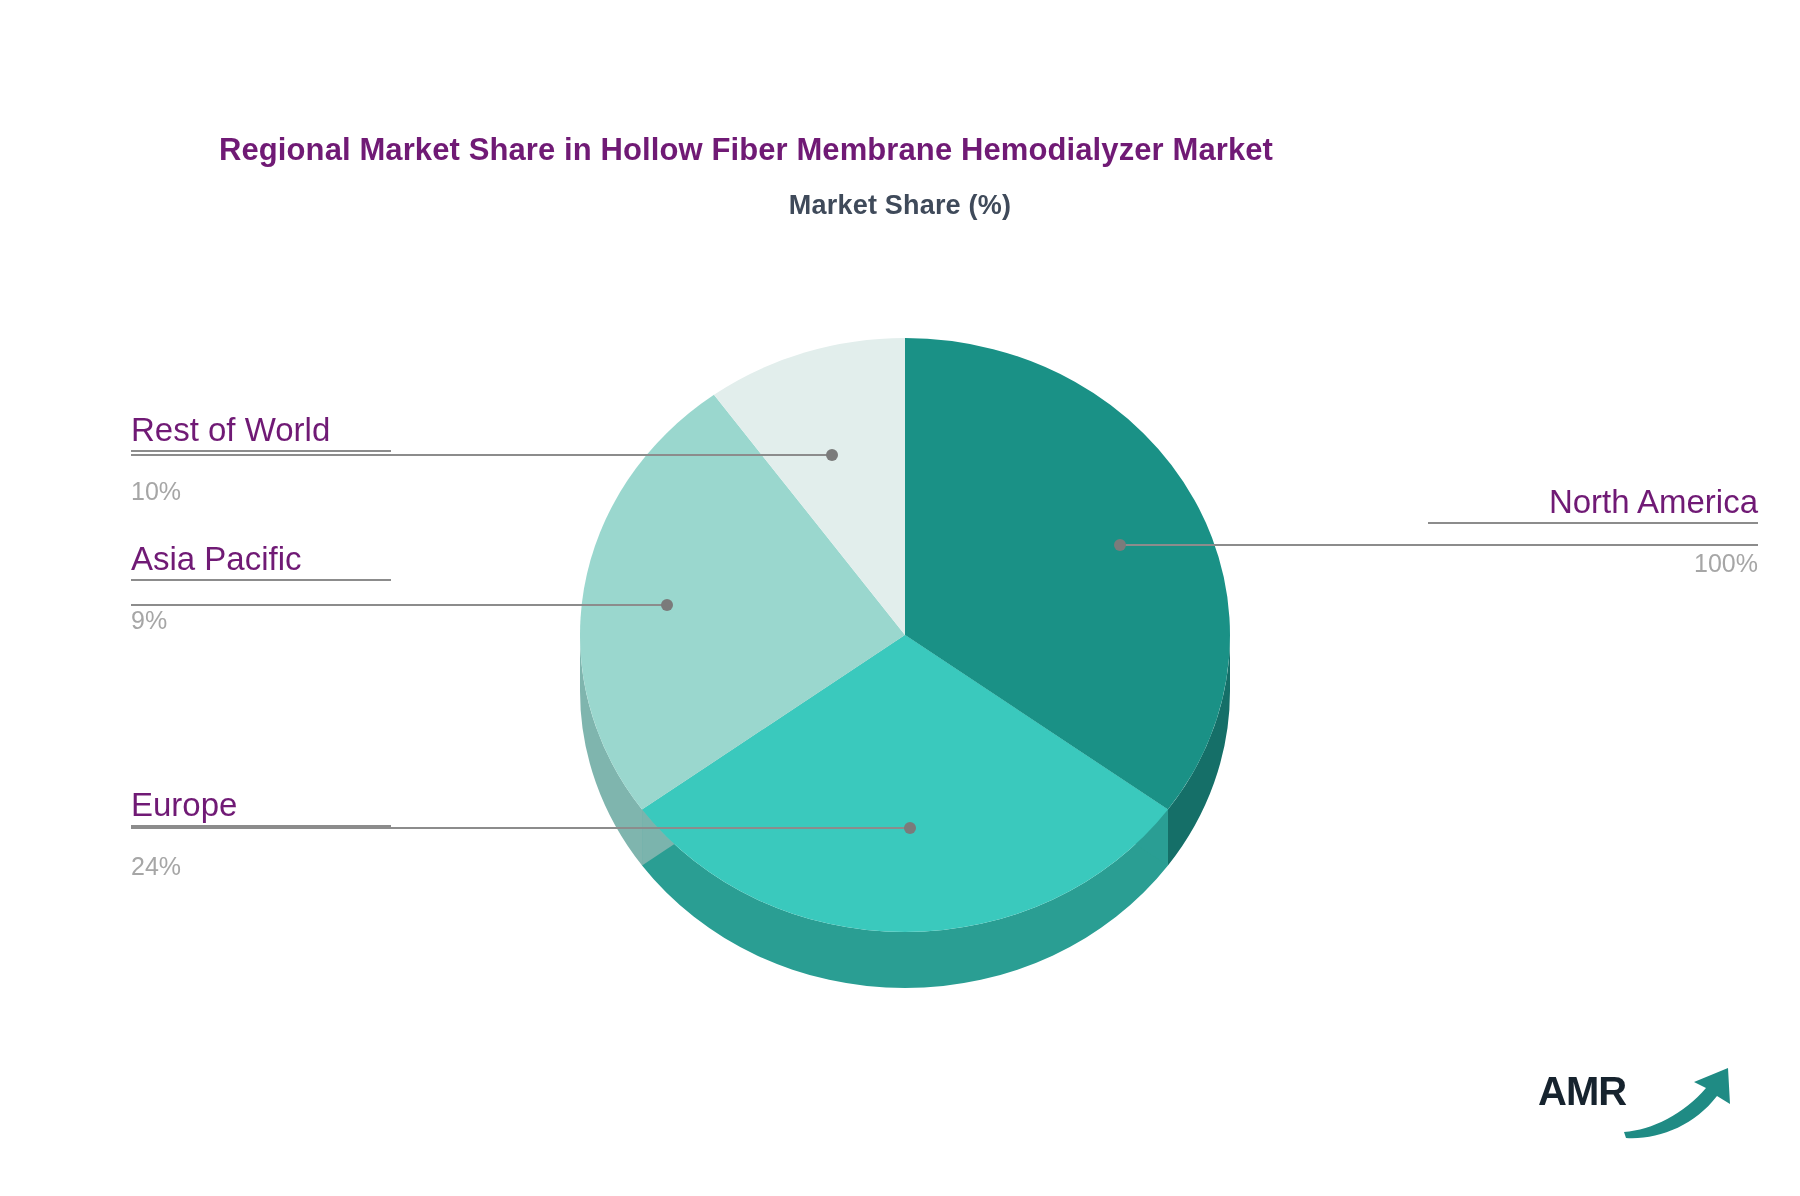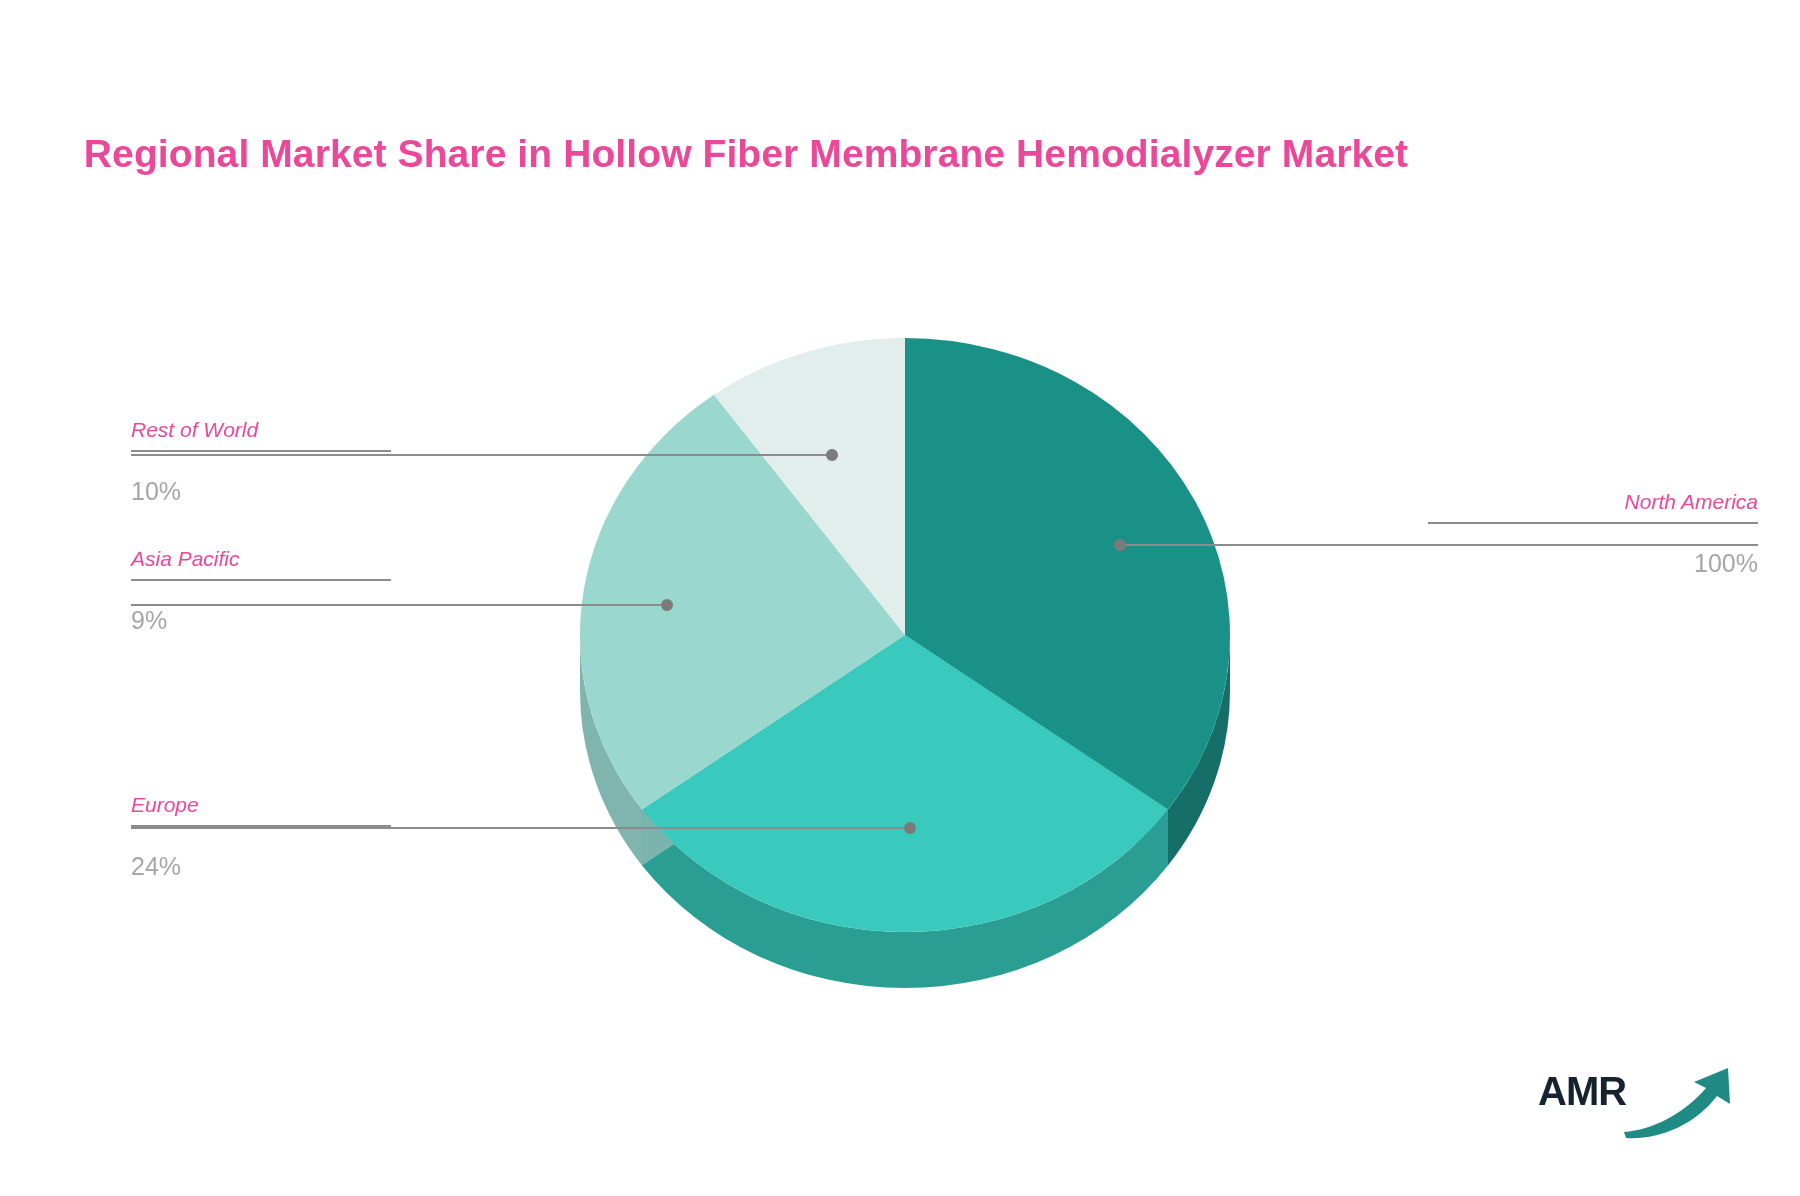--- a/index.html
+++ b/index.html
@@ -19,23 +19,23 @@
     overflow: hidden;
   }
 
   
   .chart-title {
     position: absolute;
     left: 0;
     top: 132px;
     width: 1492px;
     text-align: center;
-    font-size: 39px;
+    font-size: 31px;
     font-weight: bold;
-    color: #ec4899;
+    color: #701a75;
     letter-spacing: 0.1px;
     white-space: nowrap;
   }
   .chart-subtitle {
     position: absolute;
     left: 0;
     top: 190px;
     width: 1800px;
     text-align: center;
     font-size: 27px;
@@ -53,25 +53,24 @@
     width: 1800px;
     height: 1196px;
   }
 
   
   .callout {
     position: absolute;
     font-family: "Liberation Sans", sans-serif;
   }
   .callout .cl-name {
-    font-size: 21px;
-    color: #ec4899;
+    font-size: 33px;
+    color: #701a75;
     line-height: 30px;
     white-space: nowrap;
-    font-style: italic;
   }
   .callout .cl-rule {
     height: 2px;
     background: #8c8c8c;
     margin: 5px 0 4px 0;
   }
   .callout .cl-value {
     font-size: 25px;
     color: #a6a6a6;
     line-height: 30px;
@@ -107,20 +106,21 @@
     top: 6px;
   }
 </style>
 </head>
 <body>
 
 <div id="canvas">
 
   <div class="chart-title">Regional Market Share in Hollow Fiber Membrane Hemodialyzer Market</div>
 
+  <div class="chart-subtitle">Market Share (%)</div>
 
   <svg id="pie-stage" viewBox="0 0 1800 1196" width="1800" height="1196" xmlns="http://www.w3.org/2000/svg">
     <g id="pie-sides">
         <path d="M 1230 635
                  A 325 297 0 0 1 1167.9305231718579 809.5722199308644
                  L 1167.9305231718579 865.5722199308644
                  A 325 297 0 0 0 1230 691 Z" fill="#156f68"></path>
         <path d="M 1167.9305231718579 809.5722199308644
                  A 325 297 0 0 1 642.0694768281421 809.5722199308645
                  L 642.0694768281421 865.5722199308645

